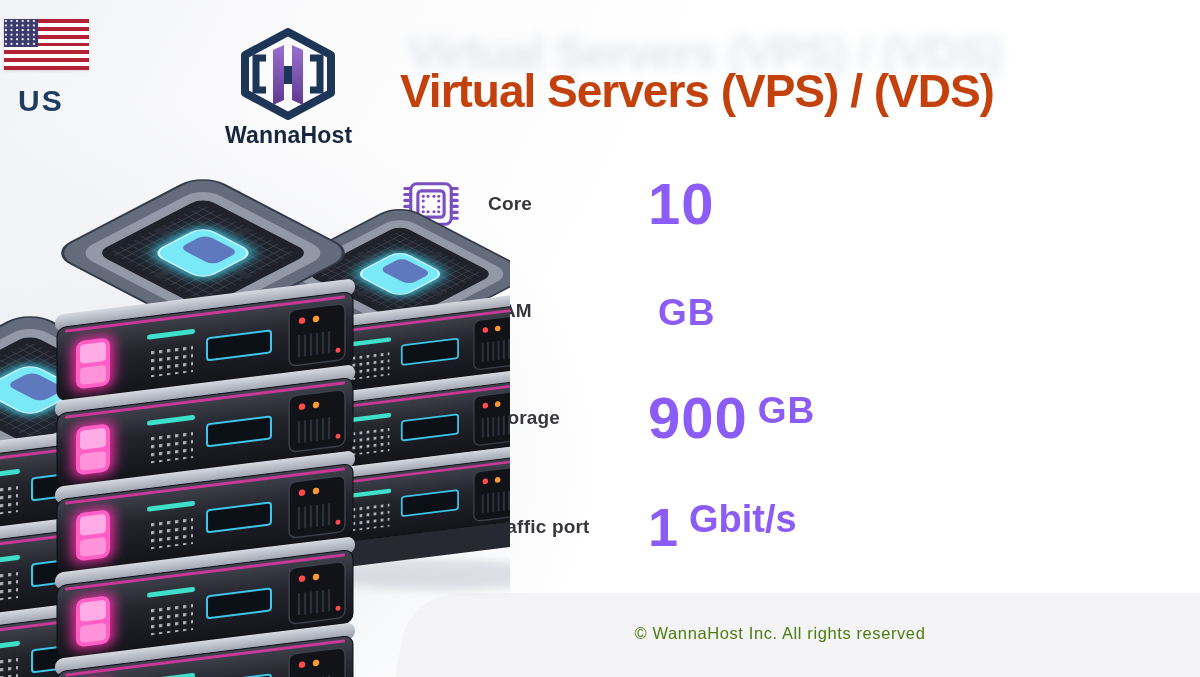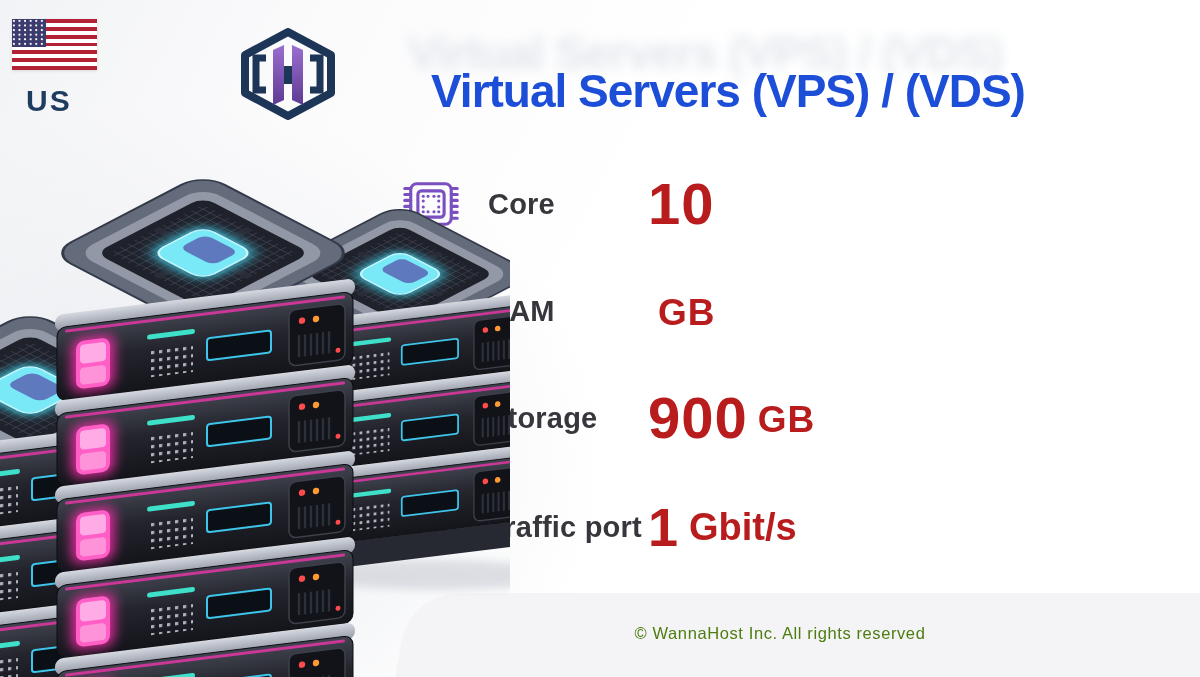--- a/index.html
+++ b/index.html
@@ -10,21 +10,21 @@
     -webkit-font-smoothing:antialiased;
   }
   .bg-halo{
     position:absolute;inset:0;
     background:
       radial-gradient(ellipse 640px 520px at 170px 460px, #e9ebef 0%, rgba(255,255,255,0) 68%),
       linear-gradient(118deg, #f2f3f6 0%, #fbfbfc 22%, #ffffff 48%);
   }
 
   
-  .region{position:absolute;left:12px;top:19px;width:110px;}
+  .region{position:absolute;left:4px;top:19px;width:110px;}
   .flag{
     position:relative;width:85px;height:51px;
     background:repeating-linear-gradient(#b22234 0 3.92px,#ffffff 3.92px 7.84px);
     box-shadow:0 1px 3px rgba(0,0,0,.12);
   }
   .flag .canton{
     position:absolute;left:0;top:0;width:34px;height:27.5px;background:#3c3b6e;
     background-image:radial-gradient(circle at 2px 2px,#ffffff 0.9px,rgba(255,255,255,0) 1.3px);
     background-size:5.6px 4.6px;
   }
@@ -39,30 +39,30 @@
   .brand-name{margin-top:2px;font-size:23px;font-weight:700;color:#17263f;letter-spacing:.2px;}
 
   
   .ghost-title{
     position:absolute;left:408px;top:26px;width:760px;
     font-size:46px;font-weight:800;letter-spacing:-1px;color:#dde2e9;
     filter:blur(6px);opacity:.85;white-space:nowrap;
   }
   .page-title{
     position:absolute;left:400px;top:64px;width:760px;
-    font-size:46px;font-weight:800;letter-spacing:-1px;color:#1d4ed8;white-space:nowrap;margin-left:31px;
+    font-size:46px;font-weight:800;letter-spacing:-1px;color:#c2410c;white-space:nowrap;
   }
 
   
   .spec-row{position:absolute;left:400px;height:66px;display:flex;align-items:center;}
   .spec-row.r0{top:171px;} .spec-row.r1{top:278px;} .spec-row.r2{top:385px;} .spec-row.r3{top:494px;}
   .spec-icon{width:62px;height:62px;flex:0 0 62px;}
   .spec-label{width:186px;padding-left:26px;box-sizing:border-box;
-    font-size:29px;font-weight:600;color:#36363c;letter-spacing:.2px;}
-  .spec-value{display:flex;align-items:center;color:#b91c1c;line-height:1;}
+    font-size:19px;font-weight:600;color:#36363c;letter-spacing:.2px;}
+  .spec-value{display:flex;align-items:flex-start;color:#8b5cf6;line-height:1;}
   .spec-value .val{font-size:58px;font-weight:800;letter-spacing:1px;}
   .spec-value .unit{font-size:37px;font-weight:800;margin-left:10px;padding-top:3px;letter-spacing:1px;}
   .spec-row.r3 .spec-value .val{font-size:54px;}
   .spec-row.r3 .spec-value .unit{font-size:38px;font-weight:700;padding-top:0;letter-spacing:0;}
 
   
   .footer-band{position:absolute;right:-20px;top:593px;width:810px;height:96px;}
   .footer-band .band-shape{
     width:100%;height:100%;background:#f4f4f6;
     border-top-left-radius:48px;
@@ -101,20 +101,21 @@
           <stop offset="1" stop-color="#5e3a92"></stop>
       </linearGradient>
     </defs>
     <path d="M52 4 L95 27 L95 65 L52 88 L9 65 L9 27 Z" fill="none" stroke="#1d3556" stroke-width="8" stroke-linejoin="round"></path>
     <path d="M30 30 H20 V62 H30" fill="none" stroke="#1d3556" stroke-width="7"></path>
     <path d="M74 30 H84 V62 H74" fill="none" stroke="#1d3556" stroke-width="7"></path>
     <polygon points="37,22 48,17 48,72 37,77" fill="url(#lgp)"></polygon>
     <polygon points="56,17 67,22 67,77 56,72" fill="url(#lgp)"></polygon>
     <rect x="48" y="38" width="8" height="18" fill="#1d3556"></rect>
   </svg>
+  <div class="brand-name">WannaHost</div>
 </div>
 
 <div class="ghost-title">Virtual Servers (VPS) / (VDS)</div>
 <div class="page-title">Virtual Servers (VPS) / (VDS)</div>
 
 <div class="spec-row r0">
   <svg class="spec-icon" viewBox="0 0 52 52">
     <g stroke="#7a4fc0" fill="none" stroke-width="2.6" stroke-linecap="round">
       <rect x="9" y="9" width="34" height="34" rx="5"></rect>
       <rect x="15" y="15" width="22" height="22" rx="3"></rect>

